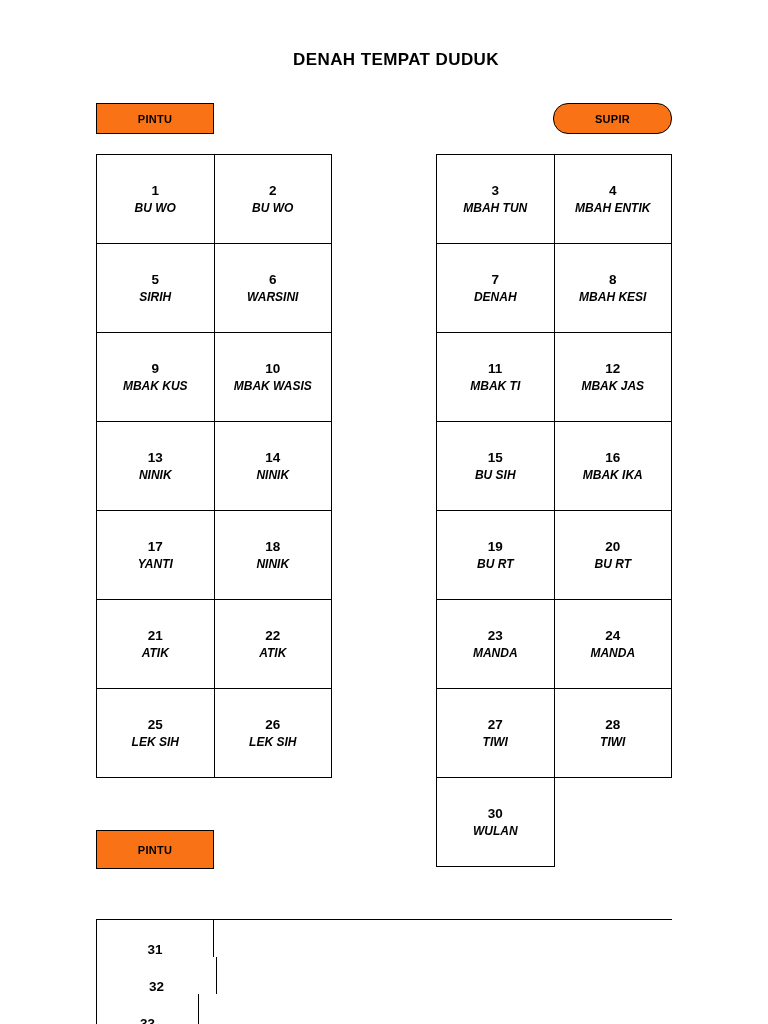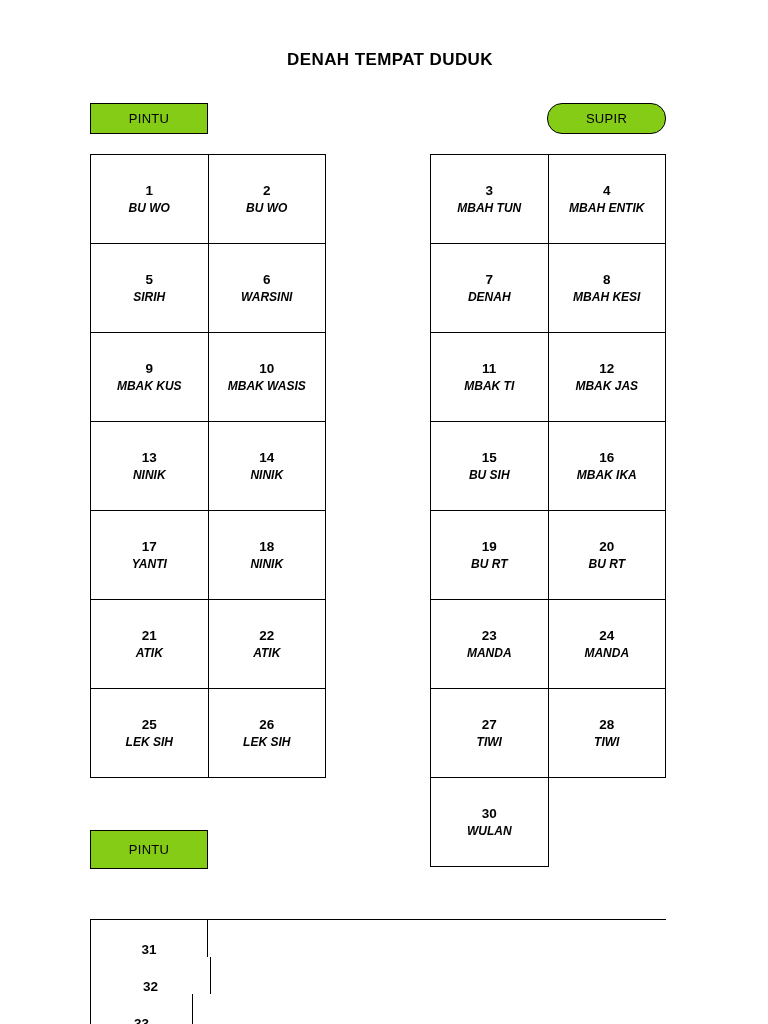--- a/index.html
+++ b/index.html
@@ -11,21 +11,21 @@
     width: 768px;
     height: 1024px;
     position: relative;
     overflow: hidden;
     font-family: "Liberation Sans", sans-serif;
     color: #000000;
   }
 
   .page {
     position: absolute;
-    left: 6px; top: 0;
+    left: 12px; top: 0;
     width: 648px;
     height: 1024px;
   }
 
   
   #doc-title {
     position: absolute;
     left: 0;
     top: 50px;
     width: 768px;
@@ -36,24 +36,24 @@
   }
 
   
   .label-box {
     position: absolute;
     border: 1.6px solid #000000;
     box-sizing: border-box;
     display: flex;
     align-items: center;
     justify-content: center;
-    font-size: 13px;
-    font-weight: normal;
+    font-size: 11px;
+    font-weight: bold;
     letter-spacing: 0.3px;
-    background: #84cc16;
+    background: #f97316;
   }
   #label-pintu-top   { left: 84px;  top: 103px; width: 118px; height: 31px; }
   #label-supir       { left: 541px; top: 103px; width: 119px; height: 31px; border-radius: 15px; }
   #label-pintu-bottom{ left: 84px;  top: 830px; width: 118px; height: 39px; }
 
   
   .seat-grid {
     position: absolute;
     border-left: 1.6px solid #000000;
     border-top: 1.6px solid #000000;

